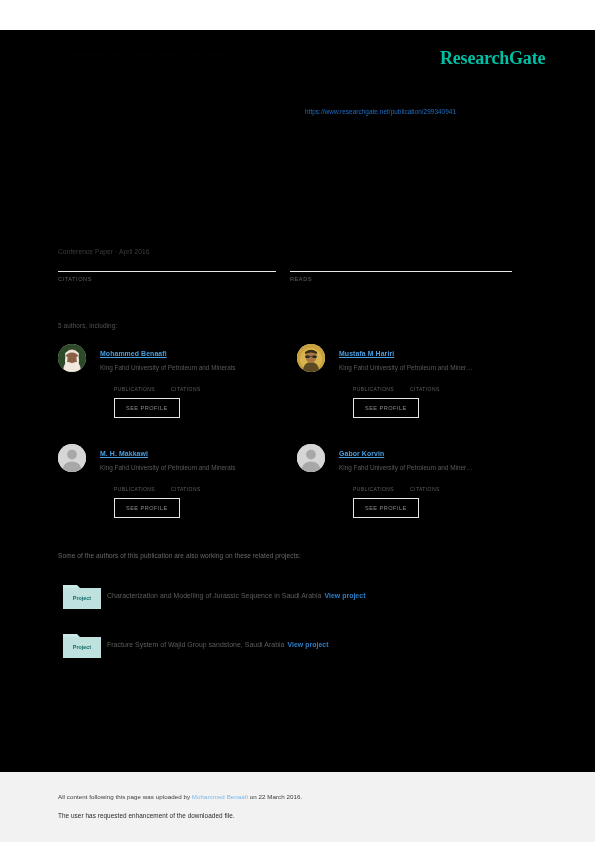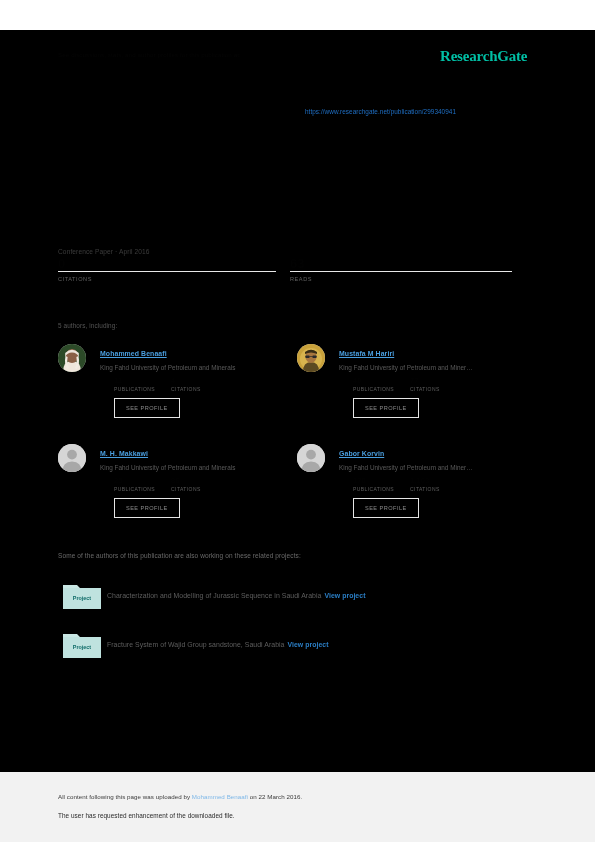--- a/index.html
+++ b/index.html
@@ -33,21 +33,21 @@
     width:595px; height:70px;
     background:#f2f2f2;
   }
 
   
   .rg-logo {
     position:absolute;
     left:440px; top:48px;
     font-family:"Liberation Serif", serif;
     font-weight:bold;
-    font-size:15px;
+    font-size:18px;
     letter-spacing:-0.2px;
     color:#00bfa5;
     white-space:nowrap;
   }
 
   .discussions-text {
     position:absolute;
     left:58px; top:50px;
     width:370px;
     font-size:6.2px;

